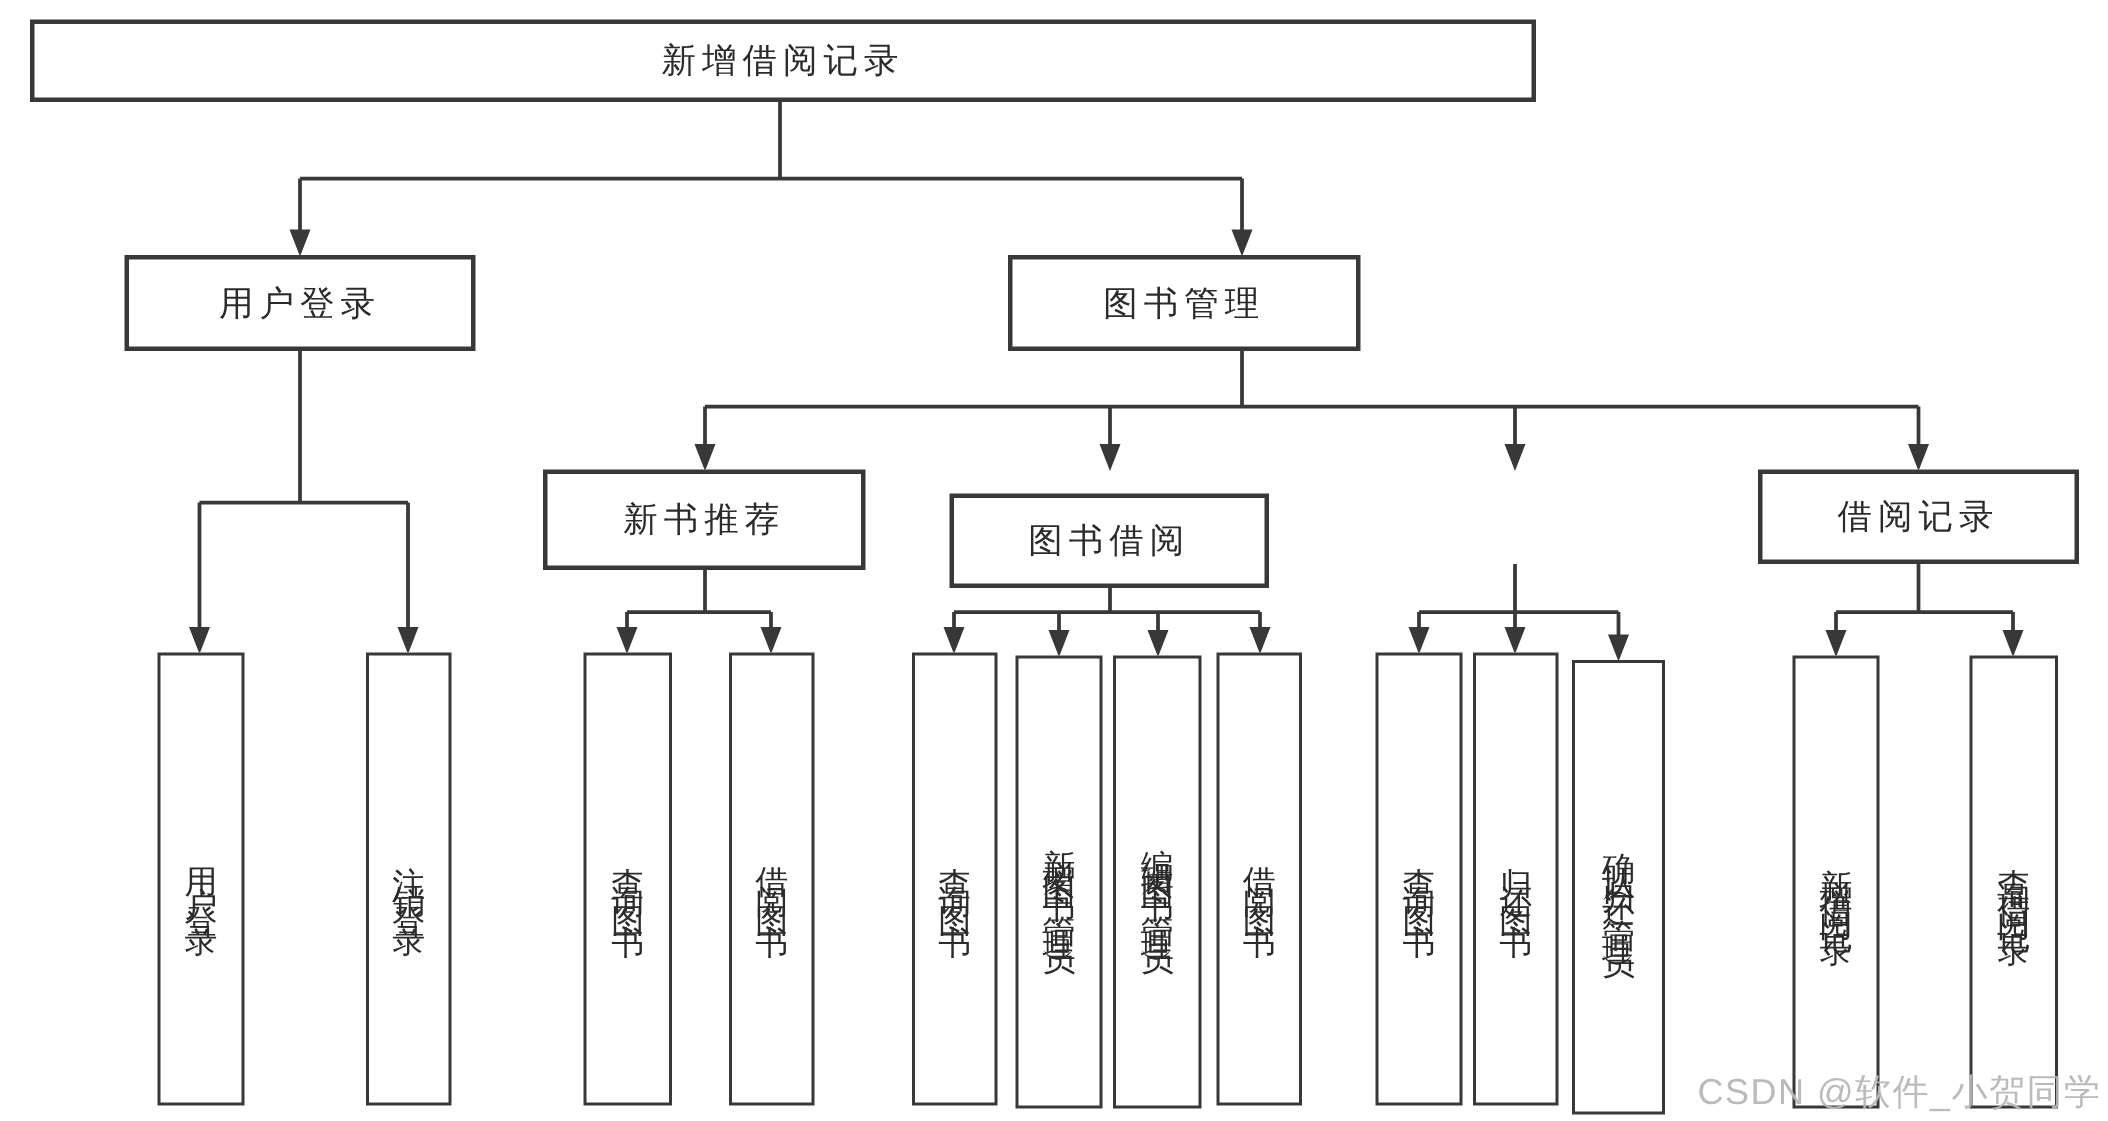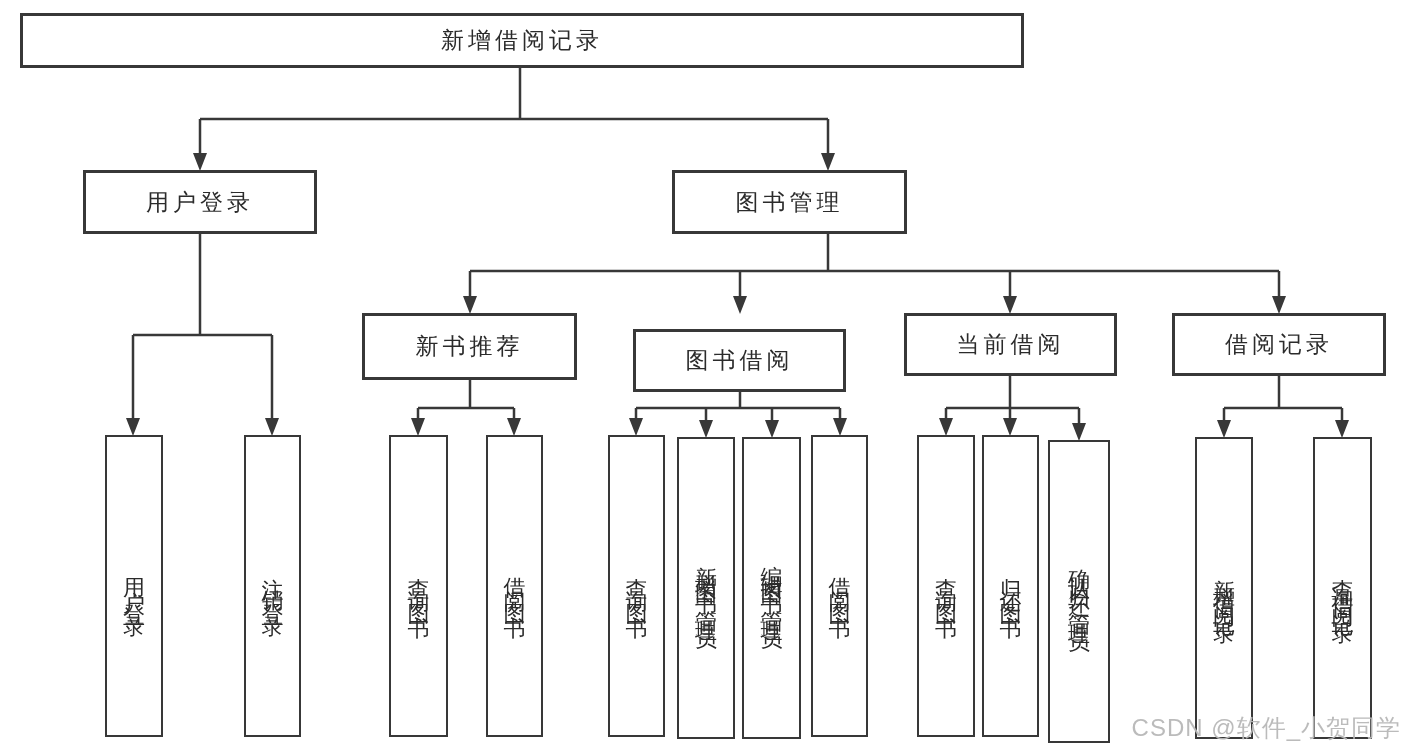--- a/index.html
+++ b/index.html
@@ -116,23 +116,20 @@
   <div class="box hbox p-mgmt">
     <span>图书管理</span>
   </div>
 
   <div class="box hbox p-l3a">
     <span>新书推荐</span>
   </div>
   <div class="box hbox p-l3b">
     <span>图书借阅</span>
   </div>
-  <div class="box hbox p-l3c">
-    <span>当前借阅</span>
-  </div>
   <div class="box hbox p-l3d">
     <span>借阅记录</span>
   </div>
 
   <div class="box vbox short p-g1a">
     <span>用户登录</span>
   </div>
   <div class="box vbox short p-g1b">
     <span>注销登录</span>
   </div>

